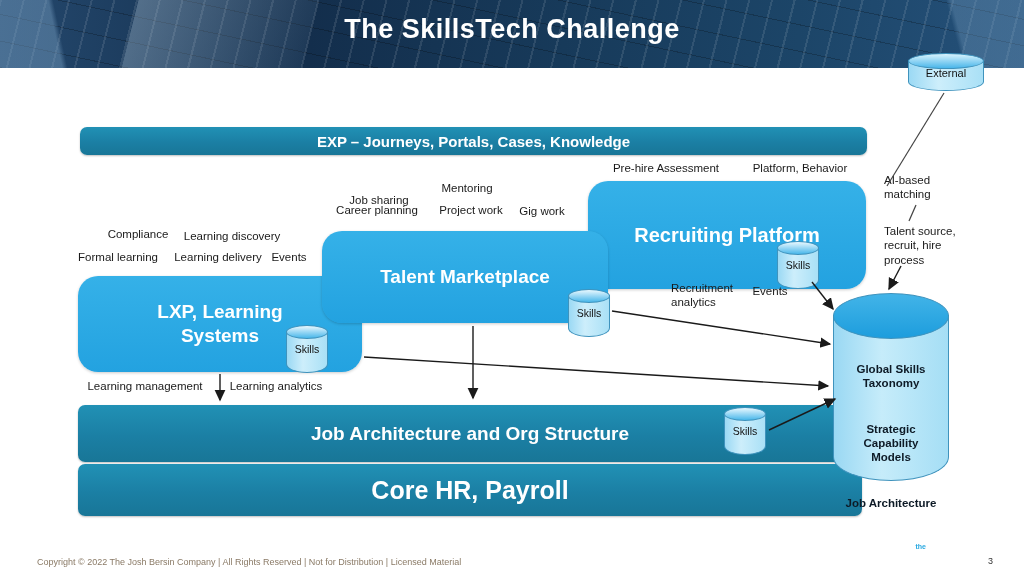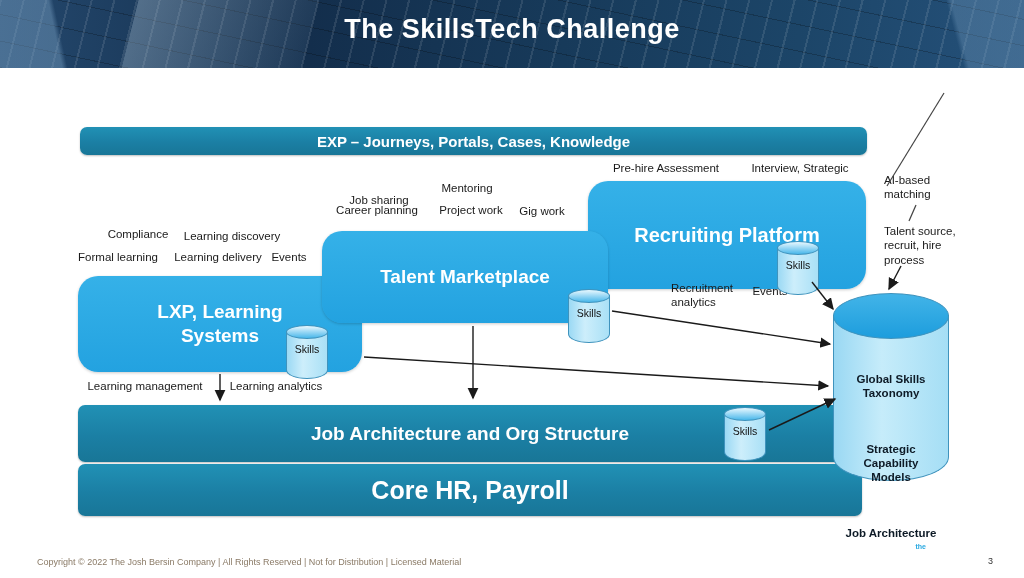--- a/index.html
+++ b/index.html
@@ -46,35 +46,35 @@
   .lxp{left:78px;top:276px;width:284px;height:96px;font-size:19px;z-index:2;line-height:1.25;white-space:pre-line;}
   
   .cyl{position:absolute;z-index:4;}
   .cyl .cbody{position:absolute;left:0;right:0;bottom:0;
     border:1px solid #3f93bd;border-top:none;
     background:linear-gradient(90deg,#9bd9f4,#cdeefb 40%,#a9e0f6);
     border-radius:0 0 50% 50% / 0 0 9px 9px;}
   .cyl .ctop{position:absolute;left:0;right:0;top:0;border-radius:50%;
     background:linear-gradient(180deg,#e8f8ff,#49b7ea);border:1px solid #3f93bd;}
   .cyl .clabel{position:absolute;left:0;right:0;text-align:center;color:#111;}
-  .skillcyl{width:42px;height:54px;}
+  .skillcyl{width:42px;height:48px;}
   .skillcyl .cbody{top:6px;}
   .skillcyl .ctop{height:12px;}
   .skillcyl .clabel{top:18px;font-size:10.5px;}
   .extcyl{width:76px;height:38px;z-index:3;}
   .extcyl .cbody{top:7px;}
   .extcyl .ctop{height:14px;background:linear-gradient(180deg,#d9f3fd,#4ab6ea);}
   .extcyl .clabel{top:14px;font-size:11px;}
   .globalcyl{width:116px;height:188px;}
   .globalcyl .cbody{top:22px;border-radius:0 0 50% 50% / 0 0 24px 24px;
     background:linear-gradient(90deg,#9ad8f3,#c6ecfa 42%,#a5def5);}
   .globalcyl .ctop{height:44px;background:linear-gradient(180deg,#42b4e8,#1d9ddd);}
   .globalcyl .ctext{position:absolute;left:4px;right:4px;top:50px;text-align:center;
     color:#0d1a26;font-weight:700;font-size:11.5px;line-height:1.2;white-space:pre-line;}
-  .globalcyl .ctext p{margin:16px 0 13px 0;}
+  .globalcyl .ctext p{margin:6px 0 13px 0;}
   
   .lbl{position:absolute;color:#1a1a1a;font-size:11.5px;white-space:nowrap;z-index:2;}
   .lbl.c{transform:translateX(-50%);}
   .lbl.ml{white-space:pre-line;line-height:1.25;}
   
   .arrows{position:absolute;left:0;top:0;z-index:5;pointer-events:none;}
   
   .footer-copy{position:absolute;left:37px;top:557px;font-size:9px;color:#8a7a66;z-index:2;}
   .logo{position:absolute;left:898px;top:543px;width:80px;text-align:right;z-index:2;line-height:1;}
   .logo .the{display:block;color:#29a9e1;font-size:7px;font-weight:700;margin-right:52px;margin-bottom:1px;}
@@ -106,21 +106,21 @@
   </div>
 
   <div class="tealbar jobarch">
     <span>Job Architecture and Org Structure</span>
   </div>
   <div class="tealbar corehr">
     <span>Core HR, Payroll</span>
   </div>
 
   <div class="lbl c" style="left:666px;top:162px;">Pre-hire Assessment</div>
-  <div class="lbl c" style="left:800px;top:162px;">Interview, Strategic</div>
+  <div class="lbl c" style="left:800px;top:162px;">Platform, Behavior</div>
   <div class="lbl c" style="left:379px;top:194px;">Job sharing</div>
   <div class="lbl c" style="left:467px;top:182px;">Mentoring</div>
   <div class="lbl c" style="left:377px;top:204px;">Career planning</div>
   <div class="lbl c" style="left:471px;top:204px;">Project work</div>
   <div class="lbl c" style="left:542px;top:205px;">Gig work</div>
   <div class="lbl c" style="left:138px;top:228px;">Compliance</div>
   <div class="lbl c" style="left:232px;top:230px;">Learning discovery</div>
   <div class="lbl c" style="left:118px;top:251px;">Formal learning</div>
   <div class="lbl c" style="left:218px;top:251px;">Learning delivery</div>
   <div class="lbl c" style="left:289px;top:251px;">Events</div>
@@ -128,20 +128,25 @@
 matching</div>
   <div class="lbl ml" style="left:884px;top:224px;">Talent source,
 recruit, hire
 process</div>
   <div class="lbl ml" style="left:671px;top:281px;">Recruitment
 analytics</div>
   <div class="lbl c" style="left:770px;top:285px;">Events</div>
   <div class="lbl c" style="left:145px;top:380px;">Learning management</div>
   <div class="lbl c" style="left:276px;top:380px;">Learning analytics</div>
 
+  <div class="cyl extcyl" style="left:908px;top:53px;">
+    <div class="cbody"></div>
+    <div class="ctop"></div>
+    <div class="clabel">External</div>
+  </div>
 
   <div class="cyl skillcyl" style="left:286px;top:325px;">
     <div class="cbody"></div>
     <div class="ctop"></div>
     <div class="clabel">Skills</div>
   </div>
   <div class="cyl skillcyl" style="left:568px;top:289px;">
     <div class="cbody"></div>
     <div class="ctop"></div>
     <div class="clabel">Skills</div>

